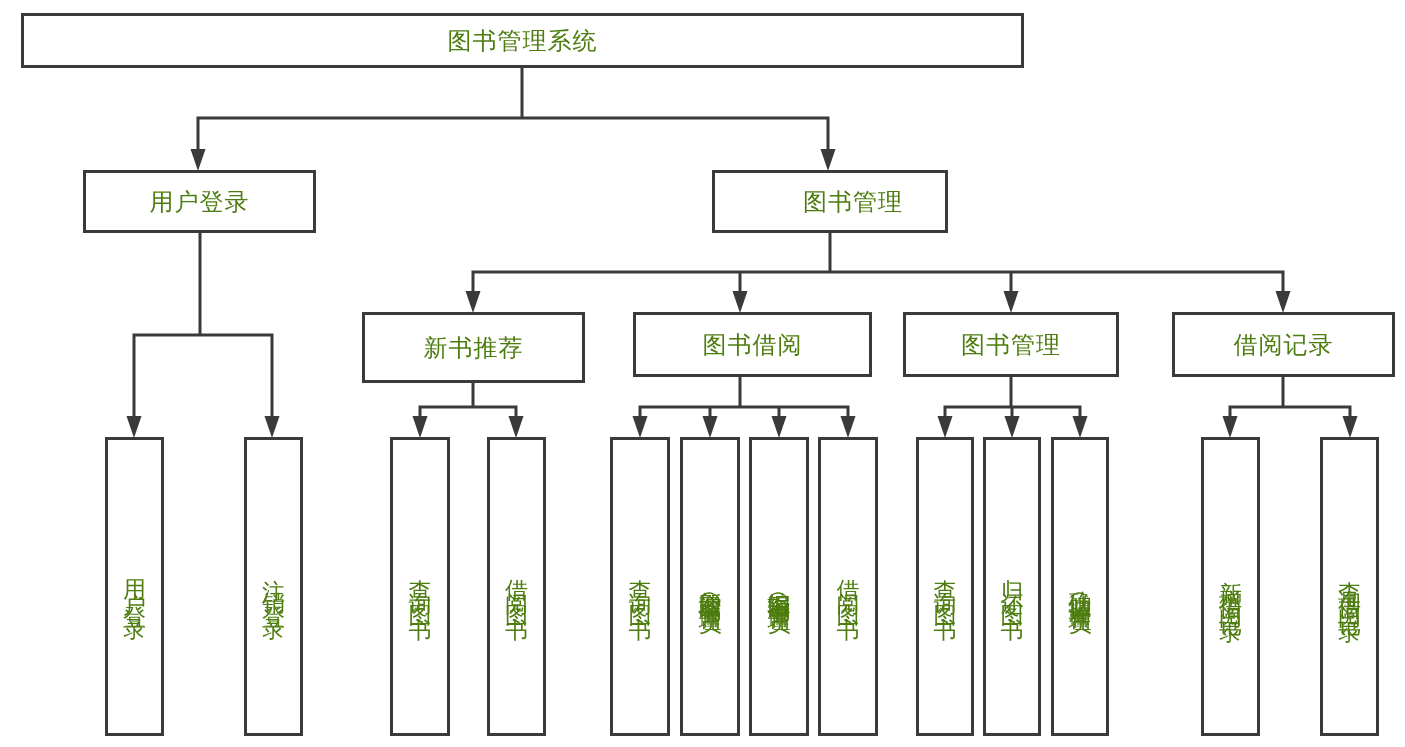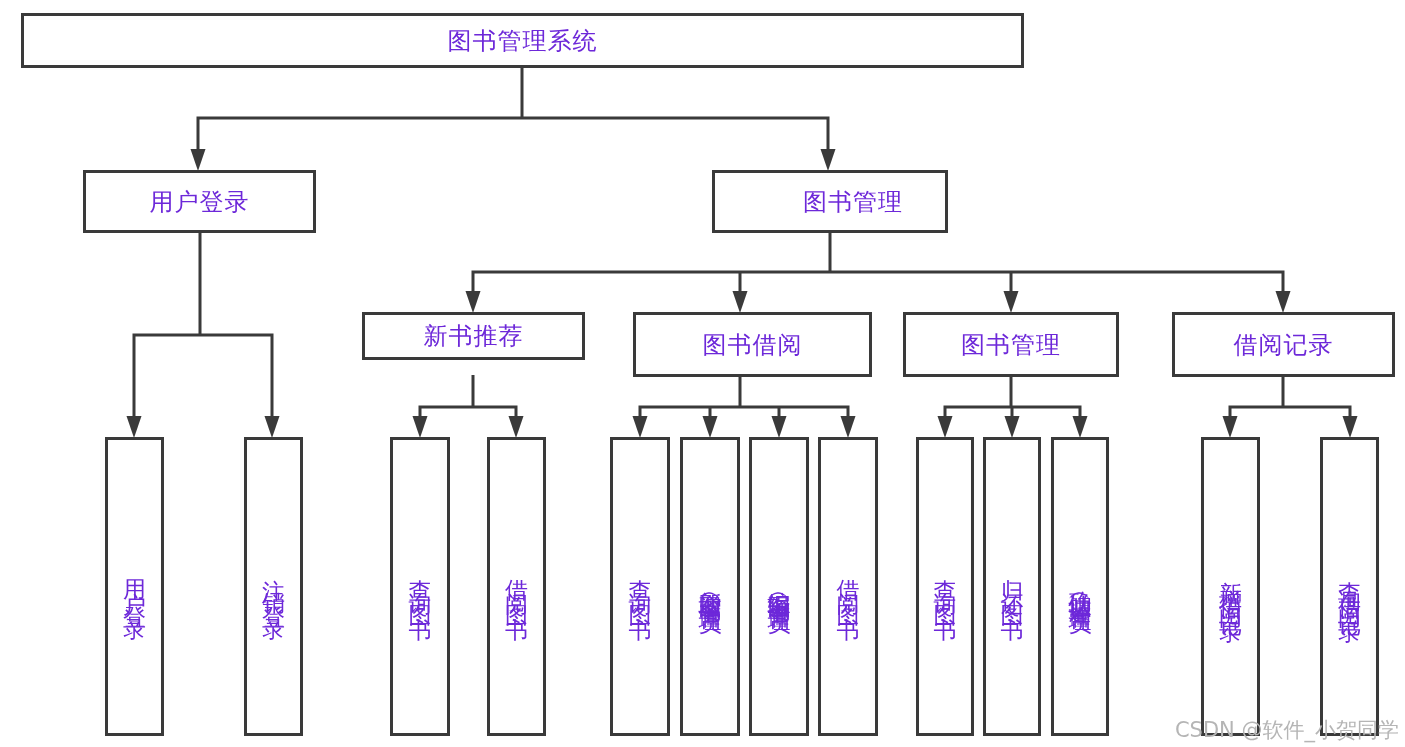--- a/index.html
+++ b/index.html
@@ -12,21 +12,21 @@
   }
   #wires{position:absolute;left:0;top:0;width:1405px;height:747px;}
   .box{
     position:absolute;
     box-sizing:border-box;
     border:3px solid #3a3a3a;
     background:#ffffff;
     display:flex;
     align-items:center;
     justify-content:center;
-    color:#6d28d9;
+    color:#4d7c0f;
     z-index:1;
   }
   .hnode{font-size:24px;letter-spacing:1px;white-space:nowrap;}
   .vnode{
     writing-mode:vertical-rl;
     text-orientation:mixed;
     font-size:23px;
     line-height:1;
     white-space:nowrap;
   }
@@ -92,21 +92,21 @@
       <polygon points="1230,438 1222.5,416 1237.5,416"></polygon>
       <polygon points="1350,438 1342.5,416 1357.5,416"></polygon>
     </g>
   </svg>
 
   <div class="box hnode" style="left:21px;top:13px;width:1003px;height:55px;">图书管理系统</div>
 
   <div class="box hnode" style="left:83px;top:170px;width:233px;height:63px;">用户登录</div>
   <div class="box hnode" style="left:712px;top:170px;width:236px;height:63px;padding-left:46px;">图书管理</div>
 
-  <div class="box hnode" style="left:362px;top:312px;width:223px;height:48px;">新书推荐</div>
+  <div class="box hnode" style="left:362px;top:312px;width:223px;height:71px;">新书推荐</div>
   <div class="box hnode" style="left:633px;top:312px;width:239px;height:65px;">图书借阅</div>
   <div class="box hnode" style="left:903px;top:312px;width:216px;height:65px;">图书管理</div>
   <div class="box hnode" style="left:1172px;top:312px;width:223px;height:65px;">借阅记录</div>
 
   <div class="box vnode v4" style="left:105px;top:437px;width:59px;height:299px;">用户登录</div>
   <div class="box vnode v4" style="left:244px;top:437px;width:59px;height:299px;">注销登录</div>
 
   <div class="box vnode v4" style="left:390px;top:437px;width:60px;height:299px;">查询图书</div>
   <div class="box vnode v4" style="left:487px;top:437px;width:59px;height:299px;">借阅图书</div>
 
@@ -115,15 +115,14 @@
   <div class="box vnode v9" style="left:749px;top:437px;width:60px;height:299px;">编辑图书（管理员）</div>
   <div class="box vnode v4" style="left:818px;top:437px;width:60px;height:299px;">借阅图书</div>
 
   <div class="box vnode v4" style="left:916px;top:437px;width:58px;height:299px;">查询图书</div>
   <div class="box vnode v4" style="left:983px;top:437px;width:58px;height:299px;">归还图书</div>
   <div class="box vnode v9" style="left:1051px;top:437px;width:58px;height:299px;">确认归还（管理员）</div>
 
   <div class="box vnode v6" style="left:1201px;top:437px;width:59px;height:299px;">新增借阅记录</div>
   <div class="box vnode v6" style="left:1320px;top:437px;width:59px;height:299px;">查询借阅记录</div>
 
-  <div id="watermark">CSDN @软件_小贺同学</div>
 
 </div>
 
 </body></html>

